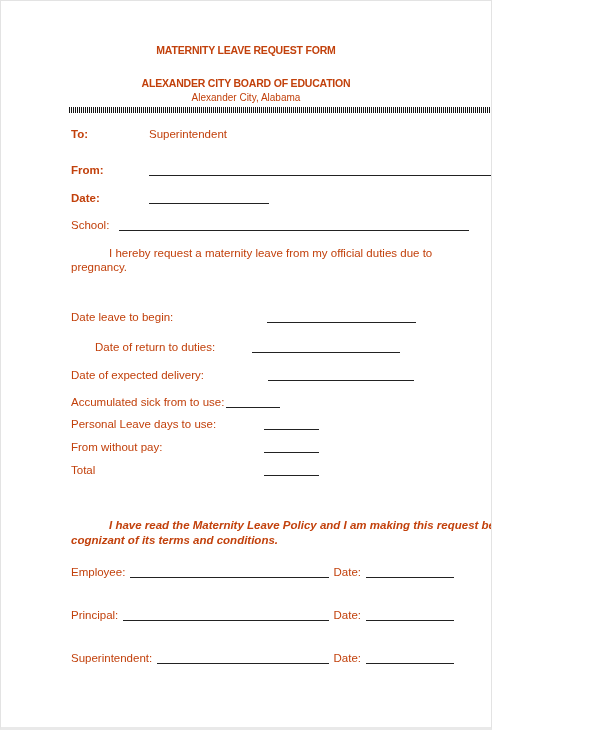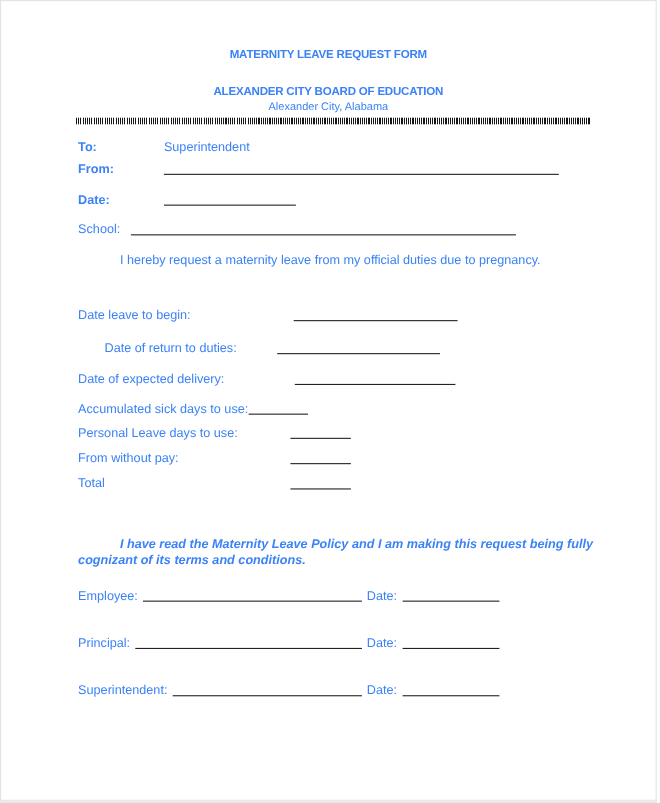--- a/index.html
+++ b/index.html
@@ -1,25 +1,25 @@
 <!DOCTYPE html>
 <html><head>
 <meta charset="utf-8">
 <style>
   html,body{margin:0;padding:0;background:#ffffff;}
   .page{
     position:relative;
-    width:597px;height:730px;
+    width:492px;height:730px;
     box-sizing:border-box;
     background:#ffffff;
     border:1px solid #e3e3e3;
     border-bottom:3px solid #e9e9e9;
     overflow:hidden;
     font-family:"Liberation Sans","DejaVu Sans",sans-serif;
-    color:#3b82f6;
+    color:#c2410c;
     padding-top:42px;
   }
   .c{text-align:center;}
   .form-title{font-size:10.5px;font-weight:bold;line-height:14px;letter-spacing:-0.2px;}
   .org{font-size:10.5px;font-weight:bold;line-height:14px;margin-top:19px;letter-spacing:-0.2px;}
   .city{font-size:10px;line-height:13px;margin-top:1px;}
   .divider{
     height:6px;width:468px;margin:3px 0 0 68px;
     background:repeating-linear-gradient(90deg,#151515 0px,#151515 1px,rgba(0,0,0,0) 1px,rgba(0,0,0,0) 2px);
   }
@@ -54,21 +54,21 @@
 
   <div class="form-title c">MATERNITY LEAVE REQUEST FORM</div>
   <div class="org c">ALEXANDER CITY BOARD OF EDUCATION</div>
   <div class="city c">Alexander City, Alabama</div>
   <div class="divider"></div>
 
   <div class="row" style="margin-top:14px;">
     <span class="lbl w78">To:</span><span>Superintendent</span>
   </div>
 
-  <div class="row" style="margin-top:6px;">
+  <div class="row" style="margin-top:22px;">
     <span class="lbl w78">From:</span><span class="bl" style="width:359px;"></span>
   </div>
 
 
   <div class="row" style="margin-top:14px;">
     <span class="lbl w78">Date:</span><span class="bl" style="width:120px;"></span>
   </div>
 
   <div class="row" style="margin-top:13px;">
     <span class="lbl" style="margin-right:10px;text-align:right;">School:</span><span class="bl" style="width:350px;"></span>
@@ -82,21 +82,21 @@
 
   <div class="row" style="margin-top:16px;padding-left:24px;">
     <span class="lbl w157">Date of return to duties:</span><span class="bl" style="width:148px;"></span>
   </div>
 
   <div class="row" style="margin-top:14px;">
     <span class="lbl w197">Date of expected delivery:</span><span class="bl" style="width:146px;"></span>
   </div>
 
   <div class="row" style="margin-top:13px;">
-    <span class="lbl w155">Accumulated sick days to use:</span><span class="bl" style="width:54px;"></span>
+    <span class="lbl w155">Accumulated sick from to use:</span><span class="bl" style="width:54px;"></span>
   </div>
 
   <div class="row" style="margin-top:8px;">
     <span class="lbl w193">Personal Leave days to use:</span><span class="bl" style="width:55px;"></span>
   </div>
 
   <div class="row" style="margin-top:9px;">
     <span class="lbl w193">From without pay:</span><span class="bl" style="width:55px;"></span>
   </div>
 

